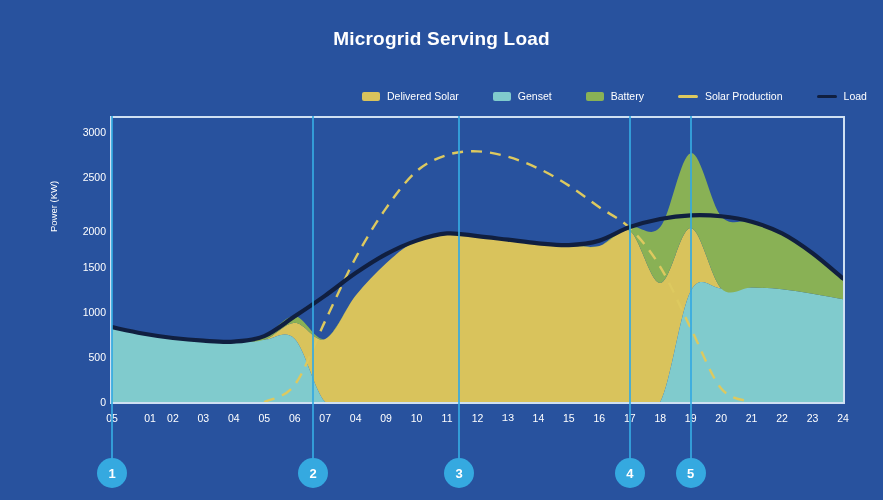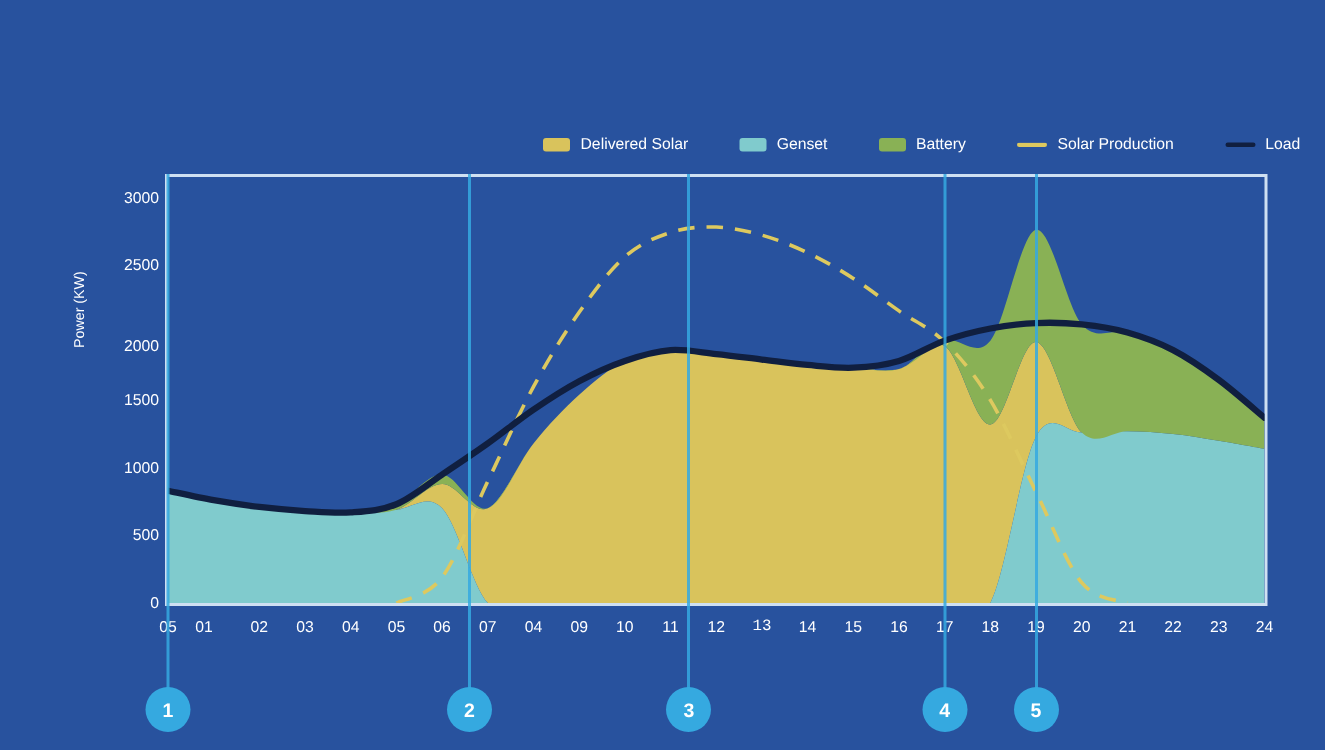--- a/index.html
+++ b/index.html
@@ -61,20 +61,21 @@
     display:flex;align-items:center;justify-content:center;
     transform:translateX(-50%);
     pointer-events:auto;
   }
 </style>
 </head>
 <body>
 
 <div id="root">
 
+  <div class="chart-title">Microgrid Serving Load</div>
 
   <div class="legend" id="legend">
       <div class="legend-item">
         <span class="legend-swatch" style="background: rgb(217, 195, 92);"></span>
         <span class="legend-label">Delivered Solar</span>
       </div>
       <div class="legend-item">
         <span class="legend-swatch" style="background: rgb(128, 203, 205);"></span>
         <span class="legend-label">Genset</span>
       </div>
@@ -108,21 +109,21 @@
         <path d="M0.00,209.17C5.08,210.22 20.31,213.68 30.46,215.48C40.61,217.28 50.76,218.79 60.92,219.99C71.07,221.19 81.22,222.09 91.38,222.69C101.53,223.29 111.68,223.74 121.83,223.59C131.99,223.44 142.14,224.95 152.29,221.79C162.44,218.63 172.60,204.81 182.75,204.66C192.90,204.51 203.06,225.40 213.21,220.89C223.36,216.38 233.51,190.23 243.67,177.61C253.82,164.99 263.97,154.32 274.13,145.16C284.28,135.99 294.43,127.57 304.58,122.62C314.74,117.66 324.89,116.15 335.04,115.40C345.19,114.65 355.35,117.06 365.50,118.11C375.65,119.16 385.81,120.51 395.96,121.71C406.11,122.92 416.26,124.42 426.42,125.32C436.57,126.22 446.72,126.67 456.88,127.12C467.03,127.57 477.18,130.43 487.33,128.03C497.49,125.62 507.64,106.54 517.79,112.70C527.94,118.86 538.10,165.44 548.25,164.99C558.40,164.54 568.56,109.09 578.71,109.99C588.86,110.90 599.01,160.48 609.17,170.40C619.32,180.32 629.47,169.35 639.63,169.50C649.78,169.65 659.93,170.25 670.08,171.30C680.24,172.35 690.39,174.16 700.54,175.81C710.69,177.46 725.92,180.32 731.00,181.22 L731.00,181.22 731.00,181.22C725.92,180.32 710.69,177.46 700.54,175.81C690.39,174.16 680.24,172.35 670.08,171.30C659.93,170.25 649.78,169.65 639.63,169.50C629.47,169.35 619.32,169.80 609.17,170.40C599.01,171.00 588.86,154.17 578.71,173.10C568.56,192.04 558.40,265.52 548.25,284.00C538.10,302.48 527.94,284.00 517.79,284.00C507.64,284.00 497.49,284.00 487.33,284.00C477.18,284.00 467.03,284.00 456.88,284.00C446.72,284.00 436.57,284.00 426.42,284.00C416.26,284.00 406.11,284.00 395.96,284.00C385.81,284.00 375.65,284.00 365.50,284.00C355.35,284.00 345.19,284.00 335.04,284.00C324.89,284.00 314.74,284.00 304.58,284.00C294.43,284.00 284.28,284.00 274.13,284.00C263.97,284.00 253.82,284.00 243.67,284.00C233.51,284.00 223.36,294.52 213.21,284.00C203.06,273.48 192.90,231.26 182.75,220.89C172.60,210.52 162.44,221.34 152.29,221.79C142.14,222.24 131.99,223.44 121.83,223.59C111.68,223.74 101.53,223.29 91.38,222.69C81.22,222.09 71.07,221.19 60.92,219.99C50.76,218.79 40.61,217.28 30.46,215.48C20.31,213.68 5.08,210.22 0.00,209.17 Z" fill="#d9c35c" stroke="none"></path>
         <path d="M0.00,209.17C5.08,210.22 20.31,213.68 30.46,215.48C40.61,217.28 50.76,218.79 60.92,219.99C71.07,221.19 81.22,222.09 91.38,222.69C101.53,223.29 111.68,223.74 121.83,223.59C131.99,223.44 142.14,222.24 152.29,221.79C162.44,221.34 172.60,210.52 182.75,220.89C192.90,231.26 203.06,273.48 213.21,284.00C223.36,294.52 233.51,284.00 243.67,284.00C253.82,284.00 263.97,284.00 274.13,284.00C284.28,284.00 294.43,284.00 304.58,284.00C314.74,284.00 324.89,284.00 335.04,284.00C345.19,284.00 355.35,284.00 365.50,284.00C375.65,284.00 385.81,284.00 395.96,284.00C406.11,284.00 416.26,284.00 426.42,284.00C436.57,284.00 446.72,284.00 456.88,284.00C467.03,284.00 477.18,284.00 487.33,284.00C497.49,284.00 507.64,284.00 517.79,284.00C527.94,284.00 538.10,302.48 548.25,284.00C558.40,265.52 568.56,192.04 578.71,173.10C588.86,154.17 599.01,171.00 609.17,170.40C619.32,169.80 629.47,169.35 639.63,169.50C649.78,169.65 659.93,170.25 670.08,171.30C680.24,172.35 690.39,174.16 700.54,175.81C710.69,177.46 725.92,180.32 731.00,181.22 L731.00,284.00 731.00,284.00C725.92,284.00 710.69,284.00 700.54,284.00C690.39,284.00 680.24,284.00 670.08,284.00C659.93,284.00 649.78,284.00 639.63,284.00C629.47,284.00 619.32,284.00 609.17,284.00C599.01,284.00 588.86,284.00 578.71,284.00C568.56,284.00 558.40,284.00 548.25,284.00C538.10,284.00 527.94,284.00 517.79,284.00C507.64,284.00 497.49,284.00 487.33,284.00C477.18,284.00 467.03,284.00 456.88,284.00C446.72,284.00 436.57,284.00 426.42,284.00C416.26,284.00 406.11,284.00 395.96,284.00C385.81,284.00 375.65,284.00 365.50,284.00C355.35,284.00 345.19,284.00 335.04,284.00C324.89,284.00 314.74,284.00 304.58,284.00C294.43,284.00 284.28,284.00 274.13,284.00C263.97,284.00 253.82,284.00 243.67,284.00C233.51,284.00 223.36,284.00 213.21,284.00C203.06,284.00 192.90,284.00 182.75,284.00C172.60,284.00 162.44,284.00 152.29,284.00C142.14,284.00 131.99,284.00 121.83,284.00C111.68,284.00 101.53,284.00 91.38,284.00C81.22,284.00 71.07,284.00 60.92,284.00C50.76,284.00 40.61,284.00 30.46,284.00C20.31,284.00 5.08,284.00 0.00,284.00 Z" fill="#80cbcd" stroke="none"></path>
         <path d="M0.00,209.17C5.08,210.22 20.31,213.68 30.46,215.48C40.61,217.28 50.76,218.79 60.92,219.99C71.07,221.19 81.22,222.09 91.38,222.69C101.53,223.29 111.68,224.34 121.83,223.59C131.99,222.84 142.14,222.39 152.29,218.18C162.44,213.98 172.60,197.90 182.75,198.35C192.90,198.80 203.06,224.34 213.21,220.89C223.36,217.43 233.51,190.23 243.67,177.61C253.82,164.99 263.97,154.32 274.13,145.16C284.28,135.99 294.43,127.57 304.58,122.62C314.74,117.66 324.89,116.15 335.04,115.40C345.19,114.65 355.35,117.06 365.50,118.11C375.65,119.16 385.81,120.51 395.96,121.71C406.11,122.92 416.26,124.42 426.42,125.32C436.57,126.22 446.72,126.67 456.88,127.12C467.03,127.57 477.18,131.03 487.33,128.03C497.49,125.02 507.64,112.25 517.79,109.09C527.94,105.94 538.10,121.41 548.25,109.09C558.40,96.77 568.56,36.97 578.71,35.16C588.86,33.36 599.01,86.85 609.17,98.27C619.32,109.69 629.47,100.83 639.63,103.68C649.78,106.54 659.93,110.14 670.08,115.40C680.24,120.66 690.39,127.72 700.54,135.24C710.69,142.75 725.92,156.28 731.00,160.48 L731.00,181.22 731.00,181.22C725.92,180.32 710.69,177.46 700.54,175.81C690.39,174.16 680.24,172.35 670.08,171.30C659.93,170.25 649.78,169.65 639.63,169.50C629.47,169.35 619.32,180.32 609.17,170.40C599.01,160.48 588.86,110.90 578.71,109.99C568.56,109.09 558.40,164.54 548.25,164.99C538.10,165.44 527.94,118.86 517.79,112.70C507.64,106.54 497.49,125.62 487.33,128.03C477.18,130.43 467.03,127.57 456.88,127.12C446.72,126.67 436.57,126.22 426.42,125.32C416.26,124.42 406.11,122.92 395.96,121.71C385.81,120.51 375.65,119.16 365.50,118.11C355.35,117.06 345.19,114.65 335.04,115.40C324.89,116.15 314.74,117.66 304.58,122.62C294.43,127.57 284.28,135.99 274.13,145.16C263.97,154.32 253.82,164.99 243.67,177.61C233.51,190.23 223.36,216.38 213.21,220.89C203.06,225.40 192.90,204.51 182.75,204.66C172.60,204.81 162.44,218.63 152.29,221.79C142.14,224.95 131.99,223.44 121.83,223.59C111.68,223.74 101.53,223.29 91.38,222.69C81.22,222.09 71.07,221.19 60.92,219.99C50.76,218.79 40.61,217.28 30.46,215.48C20.31,213.68 5.08,210.22 0.00,209.17 Z" fill="#89b155" stroke="none"></path>
         <path d="M152.29,284.00C157.37,281.14 172.60,280.39 182.75,266.87C192.90,253.35 203.06,224.04 213.21,202.86C223.36,181.67 233.51,158.53 243.67,139.75C253.82,120.96 263.97,104.58 274.13,90.16C284.28,75.73 294.43,62.06 304.58,53.19C314.74,44.33 324.89,40.27 335.04,36.97C345.19,33.66 355.35,33.06 365.50,33.36C375.65,33.66 385.81,35.91 395.96,38.77C406.11,41.62 416.26,45.68 426.42,50.49C436.57,55.30 446.72,61.16 456.88,67.62C467.03,74.08 477.18,82.19 487.33,89.26C497.49,96.32 507.64,100.08 517.79,109.99C527.94,119.91 538.10,132.08 548.25,148.76C558.40,165.44 568.56,189.78 578.71,210.07C588.86,230.36 599.01,258.15 609.17,270.48C619.32,282.80 634.55,281.75 639.63,284.00" fill="none" stroke="#ddc95f" stroke-width="2.4" stroke-dasharray="11 8" stroke-linecap="butt"></path>
         <path d="M0.00,209.17C5.08,210.22 20.31,213.68 30.46,215.48C40.61,217.28 50.76,218.79 60.92,219.99C71.07,221.19 81.22,222.09 91.38,222.69C101.53,223.29 111.68,224.34 121.83,223.59C131.99,222.84 142.14,222.39 152.29,218.18C162.44,213.98 172.60,205.11 182.75,198.35C192.90,191.59 203.06,184.83 213.21,177.61C223.36,170.40 233.51,161.99 243.67,155.07C253.82,148.16 263.97,141.55 274.13,136.14C284.28,130.73 294.43,126.07 304.58,122.62C314.74,119.16 324.89,116.15 335.04,115.40C345.19,114.65 355.35,117.06 365.50,118.11C375.65,119.16 385.81,120.51 395.96,121.71C406.11,122.92 416.26,124.42 426.42,125.32C436.57,126.22 446.72,127.57 456.88,127.12C467.03,126.67 477.18,125.62 487.33,122.62C497.49,119.61 507.64,112.70 517.79,109.09C527.94,105.49 538.10,102.93 548.25,100.98C558.40,99.02 568.56,97.82 578.71,97.37C588.86,96.92 599.01,97.22 609.17,98.27C619.32,99.32 629.47,100.83 639.63,103.68C649.78,106.54 659.93,110.14 670.08,115.40C680.24,120.66 690.39,127.72 700.54,135.24C710.69,142.75 725.92,156.28 731.00,160.48" fill="none" stroke="#101f40" stroke-width="4.2" stroke-linecap="round" stroke-linejoin="round"></path>
       </svg>
   </div>
 
   <div class="x-axis" id="x-axis">
       <div class="x-tick" style="left: 2px;">05</div>
-      <div class="x-tick" style="left: 26px;">01</div>
+      <div class="x-tick" style="left: 40px;">01</div>
       <div class="x-tick" style="left: 62.9167px;">02</div>
       <div class="x-tick" style="left: 93.375px;">03</div>
       <div class="x-tick" style="left: 123.833px;">04</div>
       <div class="x-tick" style="left: 154.292px;">05</div>
       <div class="x-tick" style="left: 184.75px;">06</div>
       <div class="x-tick" style="left: 215.208px;">07</div>
       <div class="x-tick" style="left: 245.667px;">04</div>
       <div class="x-tick" style="left: 276.125px;">09</div>
       <div class="x-tick" style="left: 306.583px;">10</div>
       <div class="x-tick" style="left: 337.042px;">11</div>

